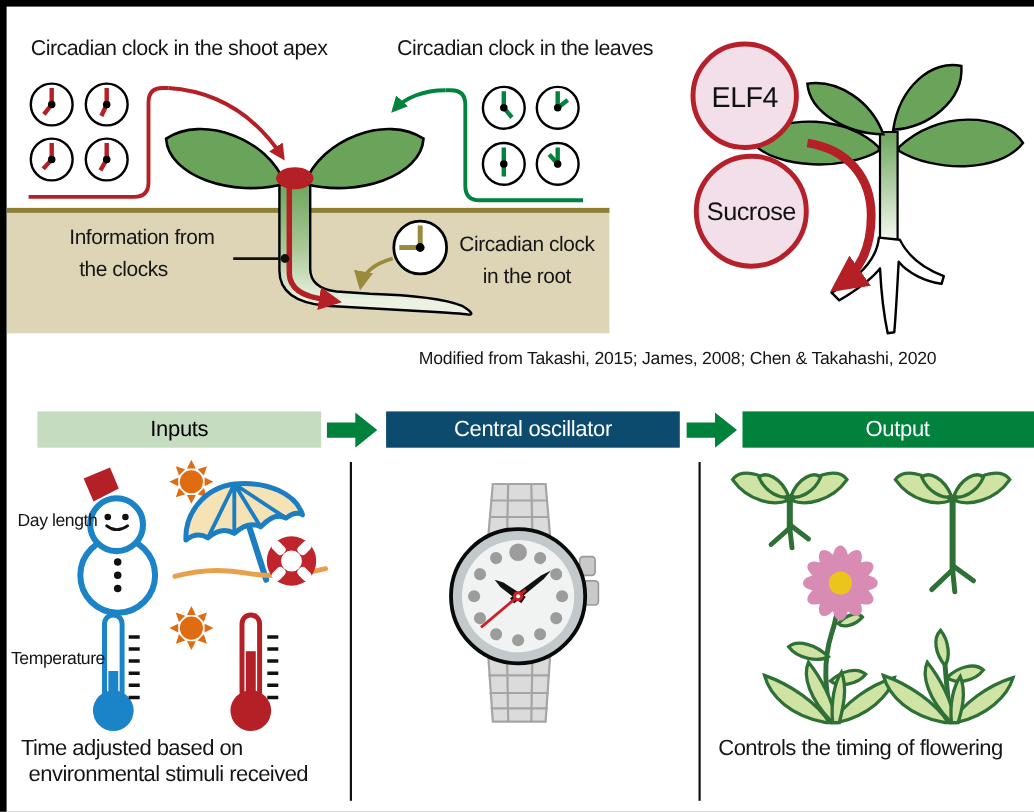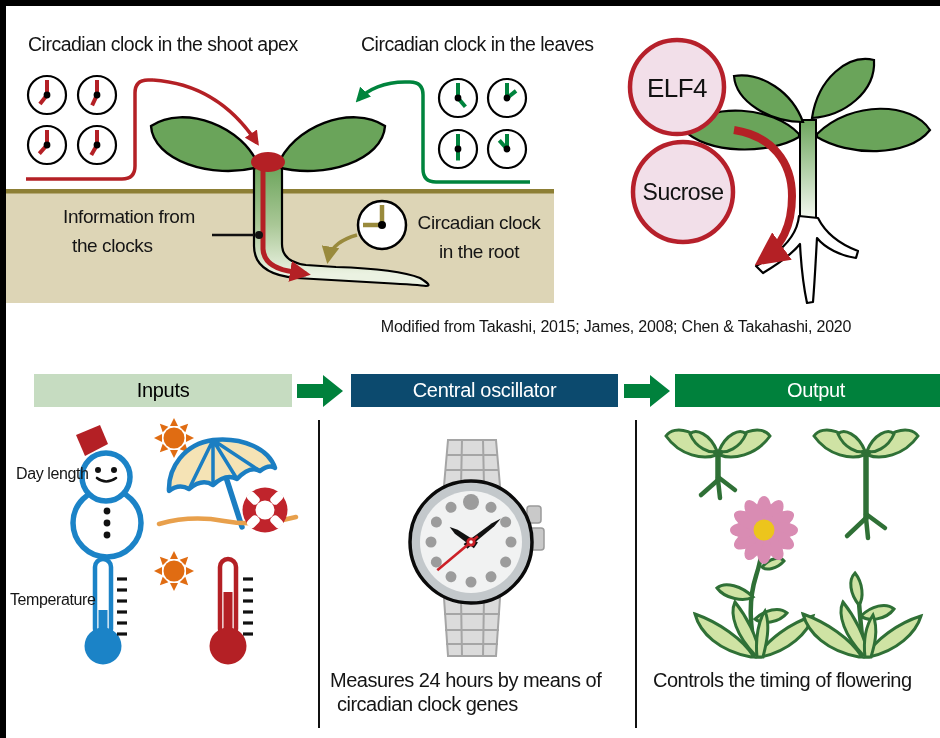--- a/index.html
+++ b/index.html
@@ -370,21 +370,21 @@
         <path d="M857,649 C839,630 831,609 837,596 C849,611 859,631 862,649 Z"></path>
         <path d="M863,651 C891,645 910,627 915,610 C892,617 869,634 859,651 Z"></path>
         <path d="M859,651 C857,633 861,618 867,609 C873,624 868,641 865,651 Z"></path>
       </g>
     </g>
   </svg>
 
   <div class="lbl small-lbl" style="left:10px;top:459px">Day length</div>
   <div class="lbl small-lbl" style="left:4px;top:585px">Temperature</div>
 
-  <div class="caption" style="left:324px">
-    <div>Measures 24 hours by means of</div>
-    <div class="ind">circadian clock genes</div>
+  <div class="caption" style="left:13px">
+    <div>Time adjusted based on</div>
+    <div class="ind">environmental stimuli received</div>
   </div>
   <div class="caption" style="left:647px">
     <div>Controls the timing of flowering</div>
   </div>
 
 </div>
 
 </body></html>

